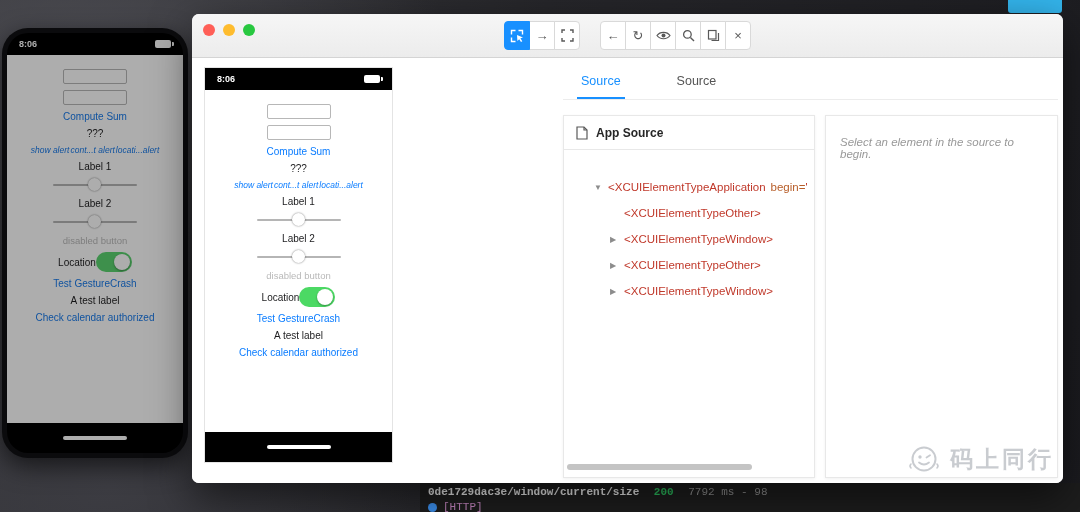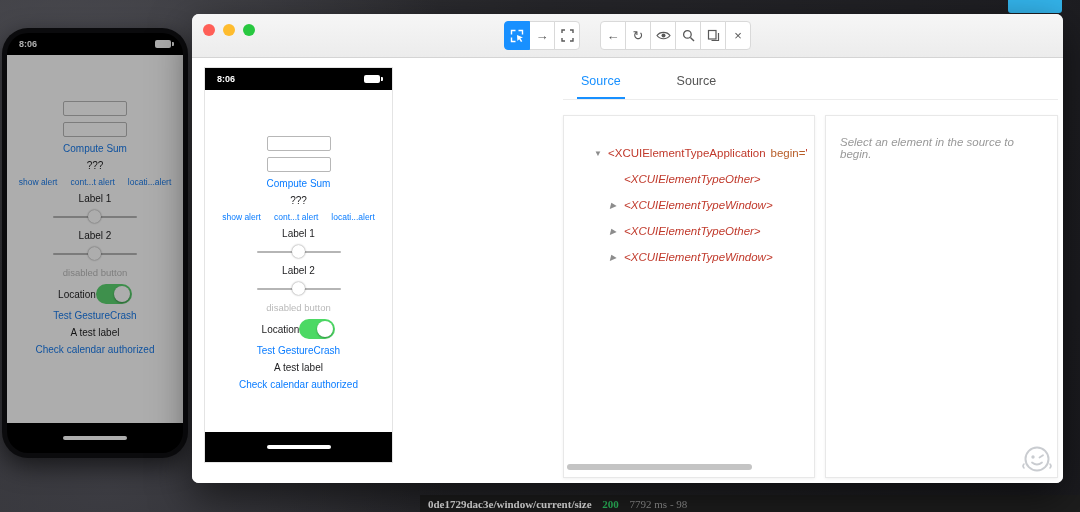--- a/index.html
+++ b/index.html
@@ -9,21 +9,21 @@
     font-family:"Liberation Sans", sans-serif;
     background:
       radial-gradient(520px 320px at 8% 12%, #4a4a50 0%, rgba(74,74,80,0) 70%),
       radial-gradient(480px 300px at 10% 95%, #3c3c42 0%, rgba(60,60,66,0) 70%),
       linear-gradient(105deg, #3a3a3e 0%, #26262a 45%, #1b1b1f 100%);
   }
   
   .dock-blue { position:absolute; right:18px; top:0; width:54px; height:13px; background:#33b3ea; border-radius:0 0 3px 3px; }
   .terminal {
     position:absolute; left:420px; right:0; top:483px; bottom:0; background:#1d1d1d;
-    font-family:Liberation Serif, serif; font-size:11px; padding:3px 0 0 8px; overflow:hidden;margin-top:12px;
+    font-family:Liberation Mono, monospace; font-size:11px; padding:3px 0 0 8px; overflow:hidden;
   }
   .tline { white-space:nowrap; }
   .tpath { color:#e6e6e6; font-weight:bold; }
   .tstatus { color:#2bbc5d; font-weight:bold; margin:0 8px; }
   .ttiming { color:#8f8f8f; }
   .tline2 { margin-top:3px; display:flex; align-items:center; gap:6px; }
   .tdot { width:9px; height:9px; border-radius:50%; background:#3b8eea; display:inline-block; }
   .thttp { color:#c586c0; }
   .watermark {
     position:absolute; right:26px; top:442px; z-index:9; display:flex; align-items:center; gap:9px;
@@ -36,27 +36,27 @@
     box-shadow:0 8px 24px rgba(0,0,0,.6);
   }
   .bg-screen { width:100%; height:100%; border-radius:21px; overflow:hidden; }
   .mini { filter:brightness(.68) saturate(.85); }
   
   .app-ui { position:relative; width:100%; height:100%; background:#fff; display:flex; flex-direction:column; }
   .app-statusbar { height:22px; background:#000; flex:0 0 auto; display:flex; align-items:center; justify-content:space-between; padding:0 12px; }
   .app-time { color:#fff; font-size:9px; font-weight:bold; }
   .app-batt { width:16px; height:8px; background:#fff; border-radius:2px; position:relative; display:inline-block; }
   .app-batt::after { content:""; position:absolute; right:-3px; top:2px; width:2px; height:4px; background:#fff; border-radius:0 1px 1px 0; }
-  .app-body { flex:1 1 auto; display:flex; flex-direction:column; align-items:center; padding-top:14px; gap:6px; overflow:hidden;margin-top:32px; }
+  .app-body { flex:1 1 auto; display:flex; flex-direction:column; align-items:center; padding-top:14px; gap:6px; overflow:hidden; }
   .field { width:64px; height:15px; border:1px solid #b7b7b7; border-radius:2px; background:#fff; }
   .link { color:#0a7cff; font-size:10px; }
   .link.sm { font-size:8.5px; }
   .blacktext { color:#1c1c1e; font-size:10px; }
   .graytext { color:#b9b9b9; font-size:9.5px; }
-  .alert-row { display:flex; gap:13px; }
+  .alert-row { display:flex; gap:1px;font-style:italic; }
   .slider { position:relative; width:84px; height:14px; }
   .slider::before { content:""; position:absolute; left:0; right:0; top:6px; height:2px; background:#b5b5b5; border-radius:1px; }
   .knob { position:absolute; left:50%; margin-left:-7px; top:0; width:13px; height:13px; background:#fff; border-radius:50%; box-shadow:0 0 2px rgba(0,0,0,.55); }
   .loc-row { display:flex; align-items:center; }
   .toggle { width:36px; height:20px; background:#4cd964; border-radius:10px; position:relative; display:inline-block; }
   .toggle-knob { position:absolute; right:2px; top:2px; width:16px; height:16px; background:#fff; border-radius:50%; box-shadow:0 1px 2px rgba(0,0,0,.35); }
   .gesture-row { display:flex; }
   .app-homebar { position:absolute; left:0; right:0; bottom:0; height:30px; background:#000; display:flex; align-items:center; justify-content:center; }
   .home-indicator { width:64px; height:4px; background:#fff; border-radius:2px; }
   
@@ -88,21 +88,21 @@
   .tabs { height:42px; display:flex; align-items:flex-end; gap:48px; padding-left:14px; border-bottom:1px solid #ececec; }
   .tab { padding:10px 4px 11px; font-size:12.5px; color:#555; cursor:pointer; }
   .tab.active { color:#1890ff; border-bottom:2px solid #1890ff; padding-bottom:9px; }
   .panels { position:absolute; top:57px; left:0; right:0; bottom:5px; display:flex; gap:10px; }
   .card { background:#fff; border:1px solid #e8e8e8; position:relative; box-shadow:0 1px 3px rgba(0,0,0,.06); overflow:hidden; }
   .card.src { flex:0 0 252px; }
   .card.sel { flex:1 1 auto; }
   .card-head { height:34px; display:flex; align-items:center; gap:8px; padding:0 12px; border-bottom:1px solid #e8e8e8; font-size:12px; font-weight:bold; color:#262626; }
   .tree { padding:24px 6px 10px; }
   .trow { height:26px; display:flex; align-items:center; white-space:nowrap; overflow:hidden; font-size:11.5px; padding-left:24px; cursor:pointer; }
-  .trow.child { padding-left:40px;font-style:italic; }
+  .trow.child { padding-left:40px; }
   .caret { width:14px; flex:0 0 14px; color:#8c8c8c; font-size:8px; }
   .tag { color:#c0392b; }
   .attr { color:#b75d28; margin-left:5px; }
   .val { color:#c0392b; }
   .hscroll { position:absolute; left:3px; bottom:7px; width:74%; height:6px; background:#c4c4c4; border-radius:3px; cursor:pointer; }
   .empty-text { padding:20px 14px; font-style:italic; color:#999; font-size:11.5px; }
 </style>
 </head>
 <body>
 
@@ -259,20 +259,27 @@
       </div>
 
       <div class="right-area">
         <div class="tabs">
           <div class="tab active">Source</div>
           <div class="tab">Source</div>
         </div>
         <div class="panels">
 
           <div class="card src">
+            <div class="card-head">
+              <svg width="12" height="14" viewBox="0 0 12 14">
+                <path d="M1 1 H8 L11 4 V13 H1 Z" fill="none" stroke="#595959" stroke-width="1.2"></path>
+                <path d="M8 1 V4 H11" fill="none" stroke="#595959" stroke-width="1.2"></path>
+              </svg>
+              <span>App Source</span>
+            </div>
             <div class="tree">
               <div class="trow">
                 <span class="caret">▼</span>
                 <span class="tag">&lt;XCUIElementTypeApplication</span>
                 <span class="attr">begin=</span>
                 <span class="val">"Te</span>
               </div>
               <div class="trow child">
                 <span class="caret"></span>
                 <span class="tag">&lt;XCUIElementTypeOther&gt;</span>
@@ -315,15 +322,16 @@
 
   <div class="watermark">
     <svg width="34" height="34" viewBox="0 0 34 34">
       <circle cx="17" cy="17" r="11.5" fill="none" stroke="#c4c7cc" stroke-width="2"></circle>
       <circle cx="13" cy="15" r="1.7" fill="#c4c7cc"></circle>
       <path d="M19.5 15.5 L23 13.2" stroke="#c4c7cc" stroke-width="1.8" fill="none" stroke-linecap="round"></path>
       <path d="M12 20.5 Q17 24.5 22 20.5" stroke="#c4c7cc" stroke-width="1.8" fill="none" stroke-linecap="round"></path>
       <path d="M4 22 Q2 24 4 26" stroke="#c4c7cc" stroke-width="1.6" fill="none" stroke-linecap="round"></path>
       <path d="M30 22 Q32 24 30 26" stroke="#c4c7cc" stroke-width="1.6" fill="none" stroke-linecap="round"></path>
     </svg>
+    <span>码上同行</span>
   </div>
 
 </div>
 
 </body></html>

